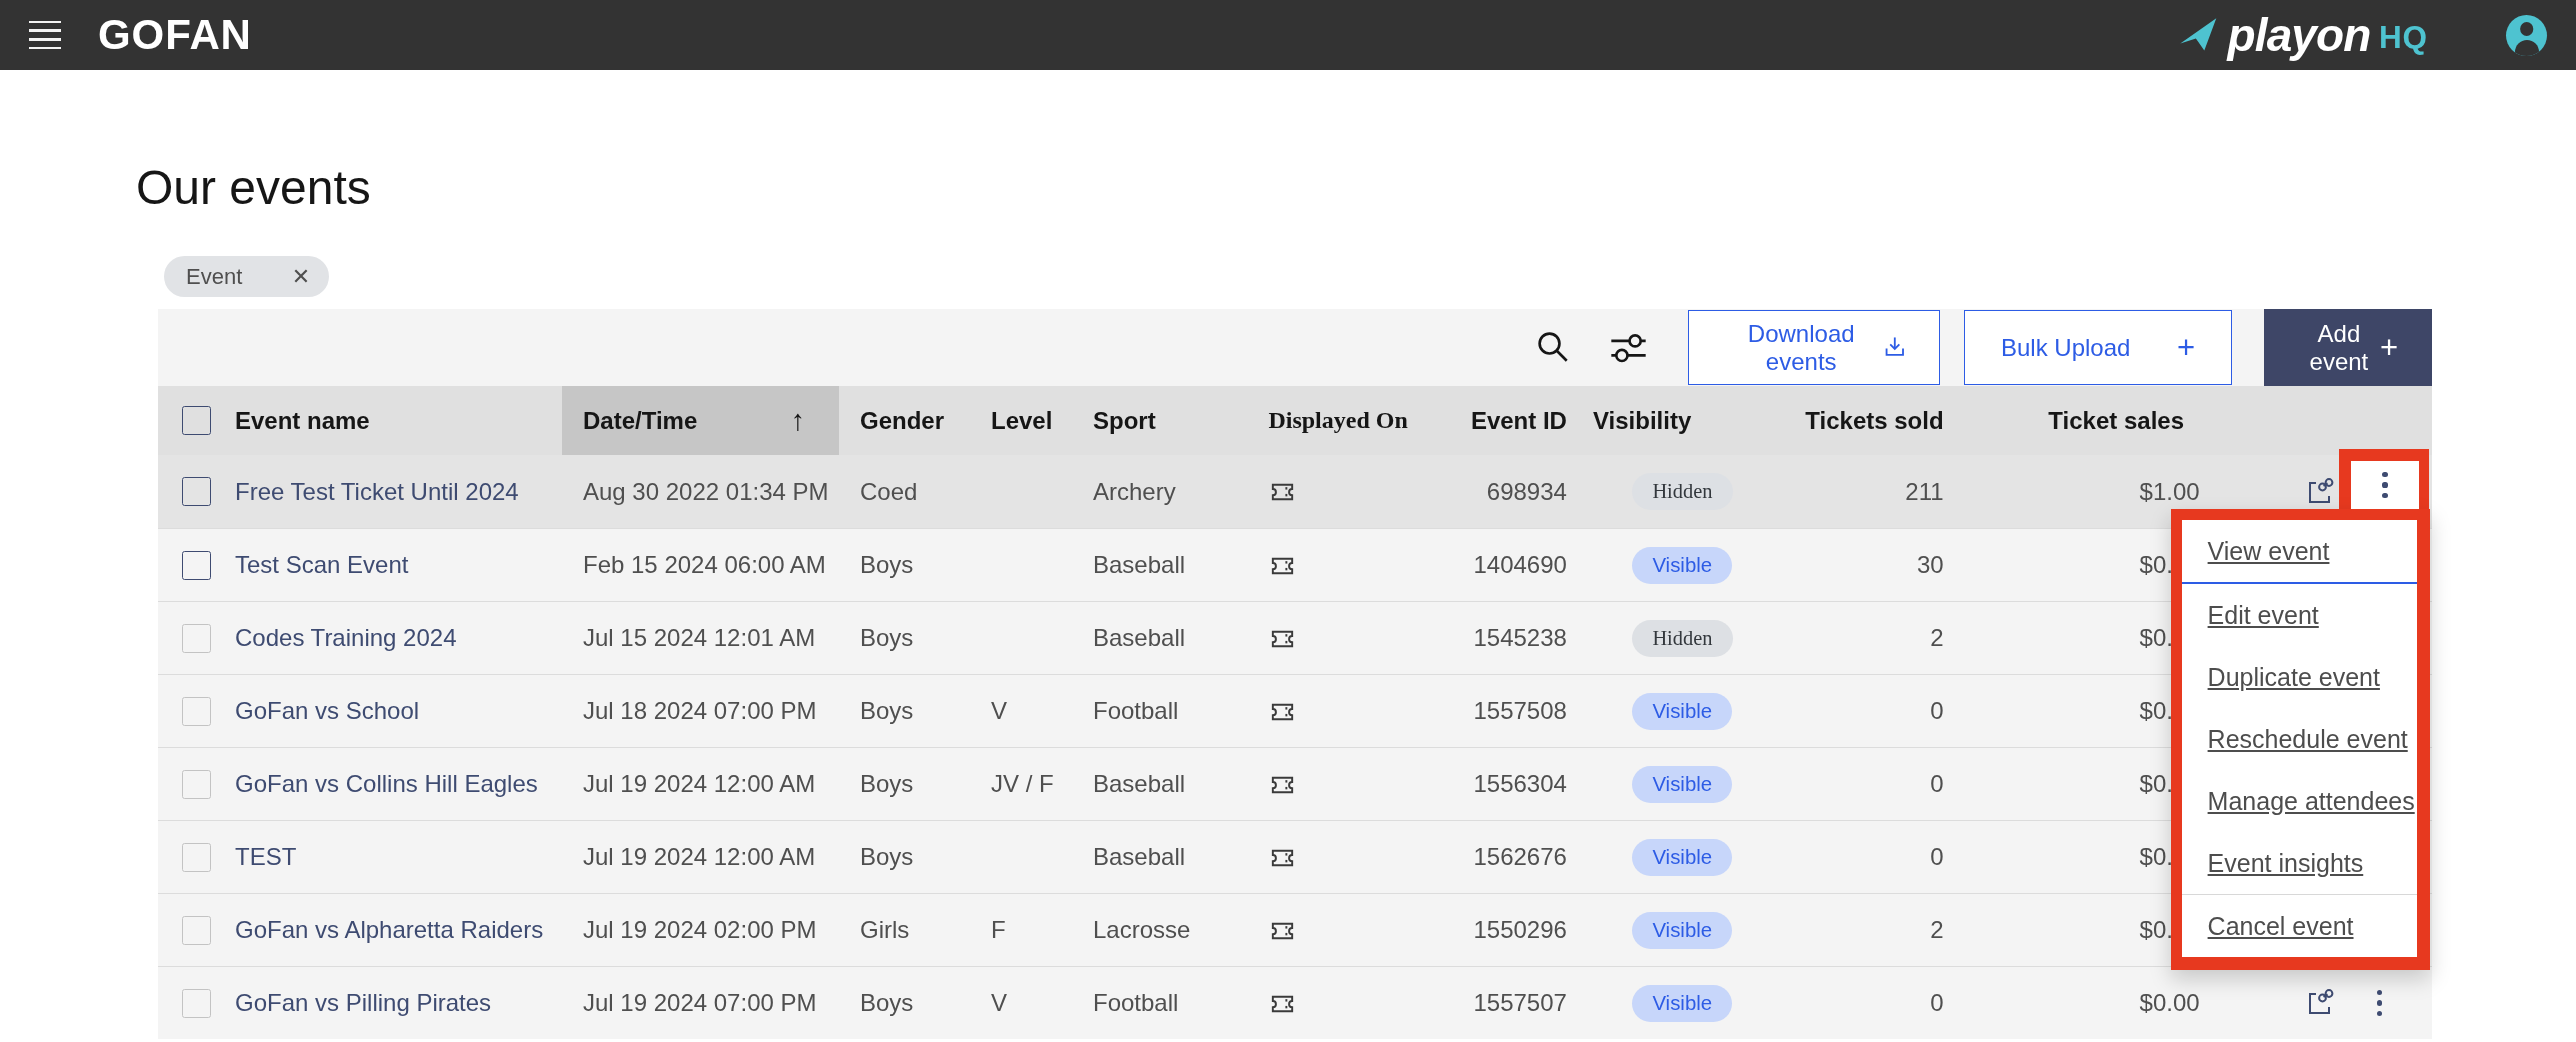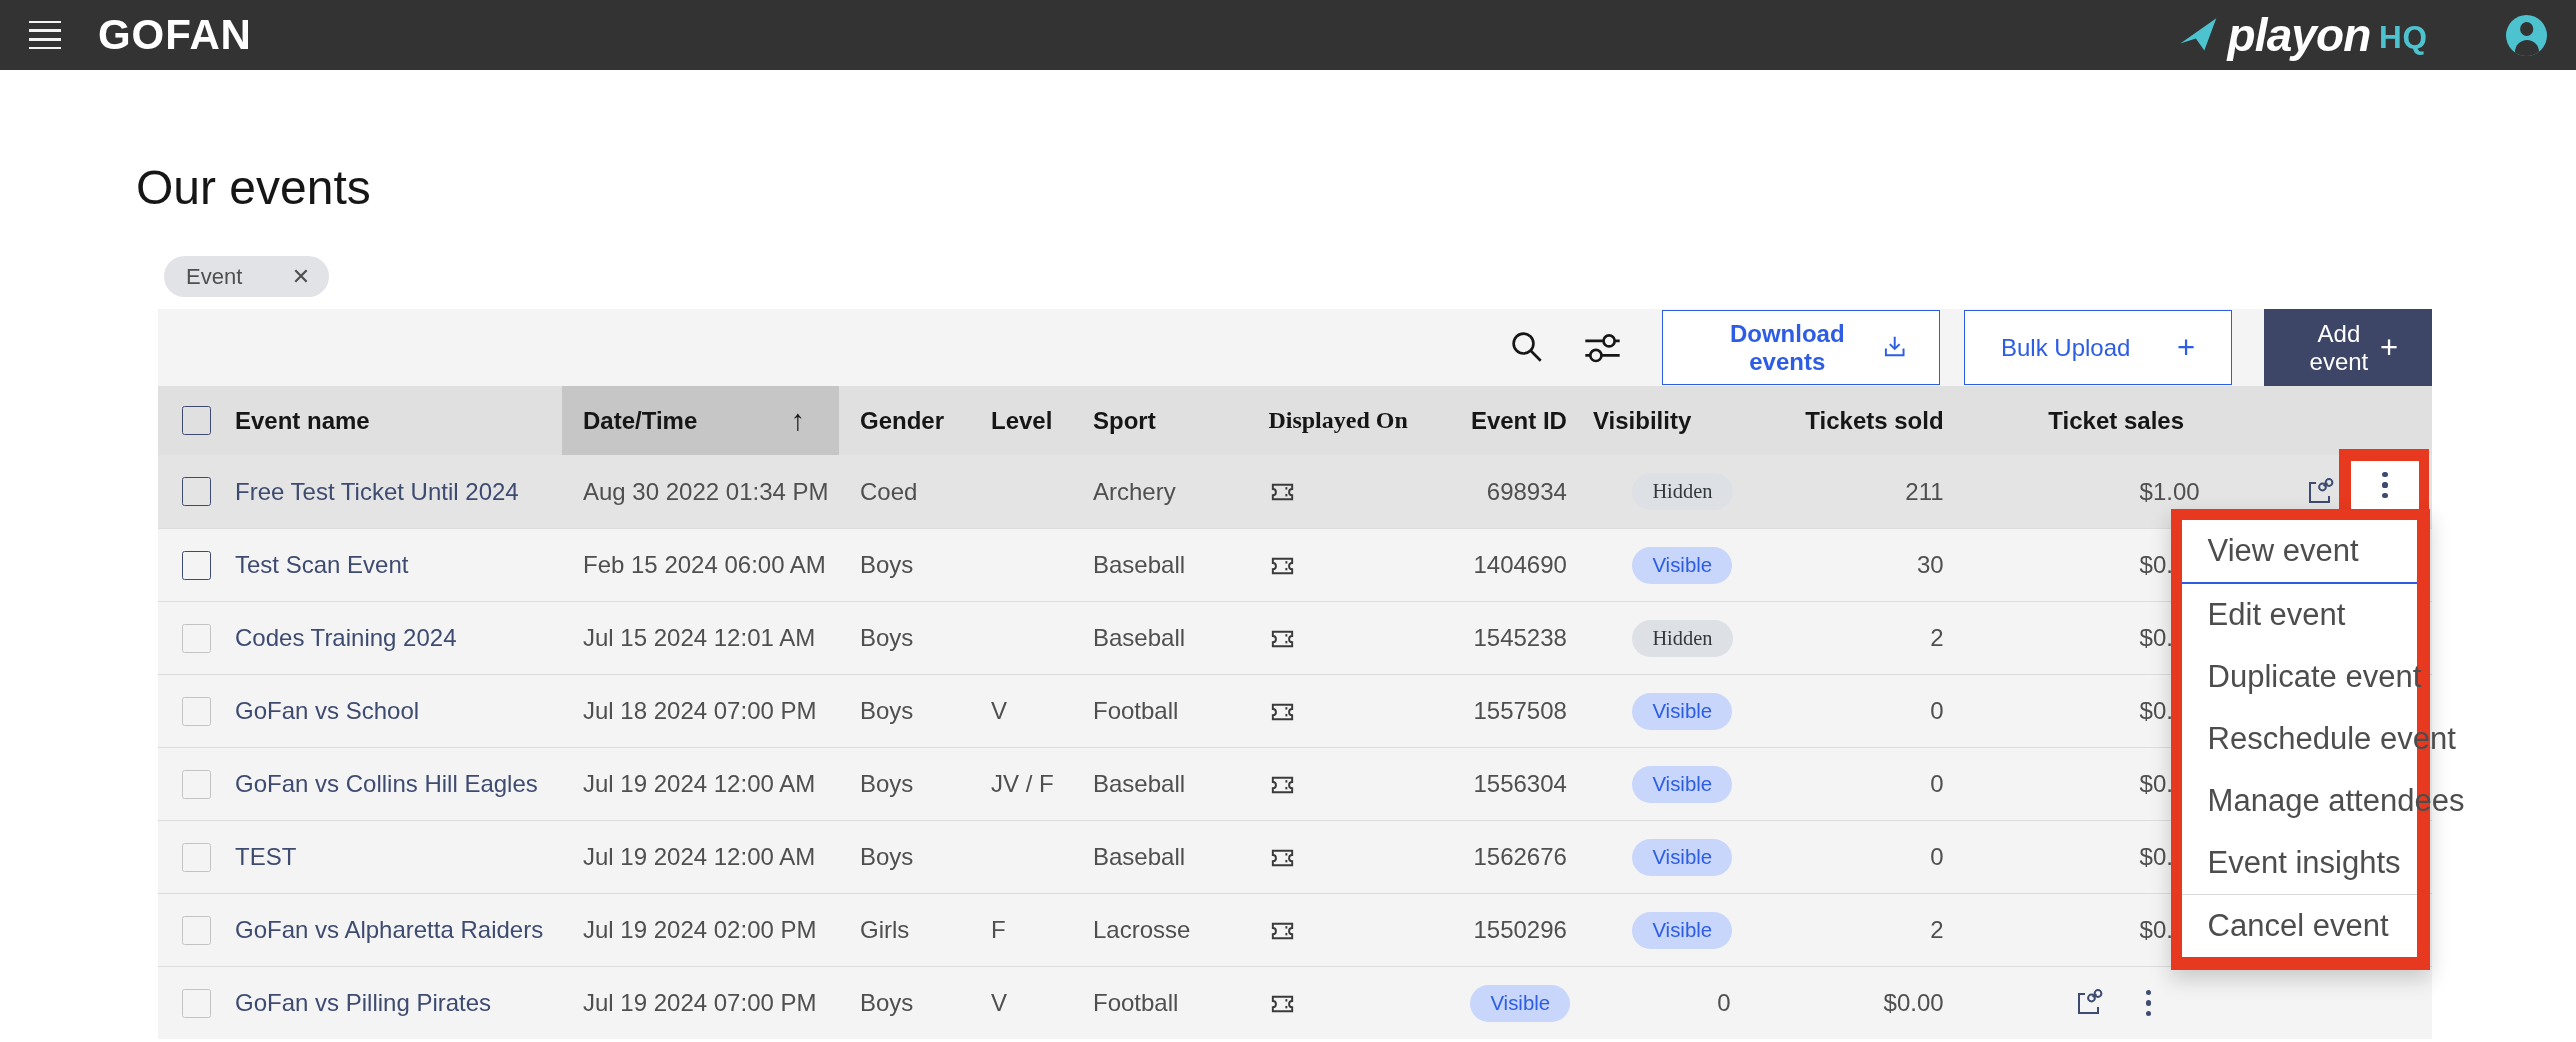--- a/index.html
+++ b/index.html
@@ -28,21 +28,21 @@
   .chip{position:absolute; left:164px; top:256px; height:41px; background:#e1e3e6; border-radius:20.4px;
         display:flex; align-items:center; padding:0 19px 0 22px; font-size:22px; color:#4f4f4f;gap:36px;}
   .chip .x{margin-left:13.6px; font-size:22px; color:#4f4f4f; cursor:pointer;}
 
   
   .table-wrap{position:absolute; left:158px; top:309px; width:2274px;}
   .toolbar{height:77px; background:#f4f4f4; display:flex; align-items:center; justify-content:flex-end;}
   .icon-btn{width:75px; height:77px; display:flex; align-items:center; justify-content:center; cursor:pointer;}
   .btn{display:flex; align-items:center; justify-content:space-between; font-size:24px; cursor:pointer;}
   .btn.outline{background:#fff; border:0.9px solid var(--accent); color:var(--accent); height:75px;}
-  .btn-download{width:278px; margin-left:22px; padding:0 31px;font-weight:bold;}
+  .btn-download{width:252px; margin-left:22px; padding:0 31px;}
   .btn-bulk{width:268px; margin-left:24px; padding:0 36px;text-align:right;}
   .btn-add{width:168px; margin-left:32px; background:var(--addbtn); color:#fff; height:77px; padding:0 34px; border:none;}
   .btn .plus{font-size:31px; font-weight:400;}
 
   .grid{display:grid; grid-template-columns:77px 327px 277px 128px 102px 179px 162px 162px 162px 213px 256px 231px;}
   .thead{height:69px; background:#e0e0e0; font-weight:700; color:#161616; font-size:24px;}
   .thead .cell{display:flex; align-items:center;}
   .cell{display:flex; align-items:center; font-size:24px;}
   .c-date{padding-left:21px;} .c-gender{padding-left:21px;} .c-level{padding-left:24px;}
   .c-sport{padding-left:24px;} .c-disp{padding-left:20.4px;font-family:Liberation Serif, serif;} .c-vis{padding-left:60px;}
@@ -67,21 +67,21 @@
   .ticket-ic, .share-ic{flex:0 0 auto;}
 
   
   .annot-kebab{position:absolute; left:2339px; top:449px; width:90px; height:72px; background:var(--red); z-index:5;}
   .kebab-btn{position:absolute; left:2351px; top:461px; width:68px; height:48px; background:#fff; z-index:6;
              display:flex; align-items:center; justify-content:center; cursor:pointer;}
   .menu-red{position:absolute; left:2171px; top:509px; width:259px; height:461px; background:var(--red); z-index:5;
             box-shadow:0 8.5px 20.4px rgba(0,0,0,.18);}
   .menu{position:absolute; left:2182px; top:520px; width:235px; height:437px; background:#fff; z-index:6;
         display:flex; flex-direction:column;}
-  .menu-item{flex:1; display:flex; align-items:center; padding-left:25.6px; font-size:31px; color:#4d4d4d; cursor:pointer; white-space:nowrap;}
+  .menu-item{flex:1; display:flex; align-items:center; padding-left:25.6px; font-size:25px; color:#4d4d4d; cursor:pointer; white-space:nowrap;text-decoration:underline;}
   .menu-item.first{border-bottom:2.6px solid var(--accent);}
   .menu-item.last{border-top:0.9px solid #d8d8d8;}
 </style>
 </head>
 <body>
 
 <header class="topbar">
   <div class="hamburger">
       <i></i>
       <i></i>
@@ -447,20 +447,21 @@
     <div class="cell c-gender">Boys</div>
     <div class="cell c-level">V</div>
     <div class="cell c-sport">Football</div>
     <div class="cell c-disp">
       <svg class="ticket-ic" width="29" height="29" viewBox="0 0 30 30">
         <path d="M5 8 H25 V12.5 a3.2 3.2 0 0 0 0 6.4 V23 H5 V18.9 a3.2 3.2 0 0 0 0 -6.4 Z" fill="none" stroke="#3a3a3a" stroke-width="2"></path>
         <line x1="19" y1="10.5" x2="19" y2="13" stroke="#3a3a3a" stroke-width="2"></line>
         <line x1="19" y1="17.5" x2="19" y2="20" stroke="#3a3a3a" stroke-width="2"></line>
       </svg>
     </div>
+    <div class="cell c-id">1557507</div>
     <div class="cell c-vis">
           <span class="badge badge-visible">Visible</span>
         </div>
     <div class="cell c-sold">0</div>
     <div class="cell c-sales">$0.00</div>
     <div class="cell c-icons">
       <svg class="share-ic" width="34" height="34" viewBox="0 0 34 34">
         <polyline points="13,8 7,8 7,27 26,27 26,21" fill="none" stroke="#3e4b71" stroke-width="2"></polyline>
         <circle cx="19.5" cy="12" r="3.4" fill="none" stroke="#3e4b71" stroke-width="2"></circle>
         <circle cx="26" cy="7.5" r="3.4" fill="none" stroke="#3e4b71" stroke-width="2"></circle>

